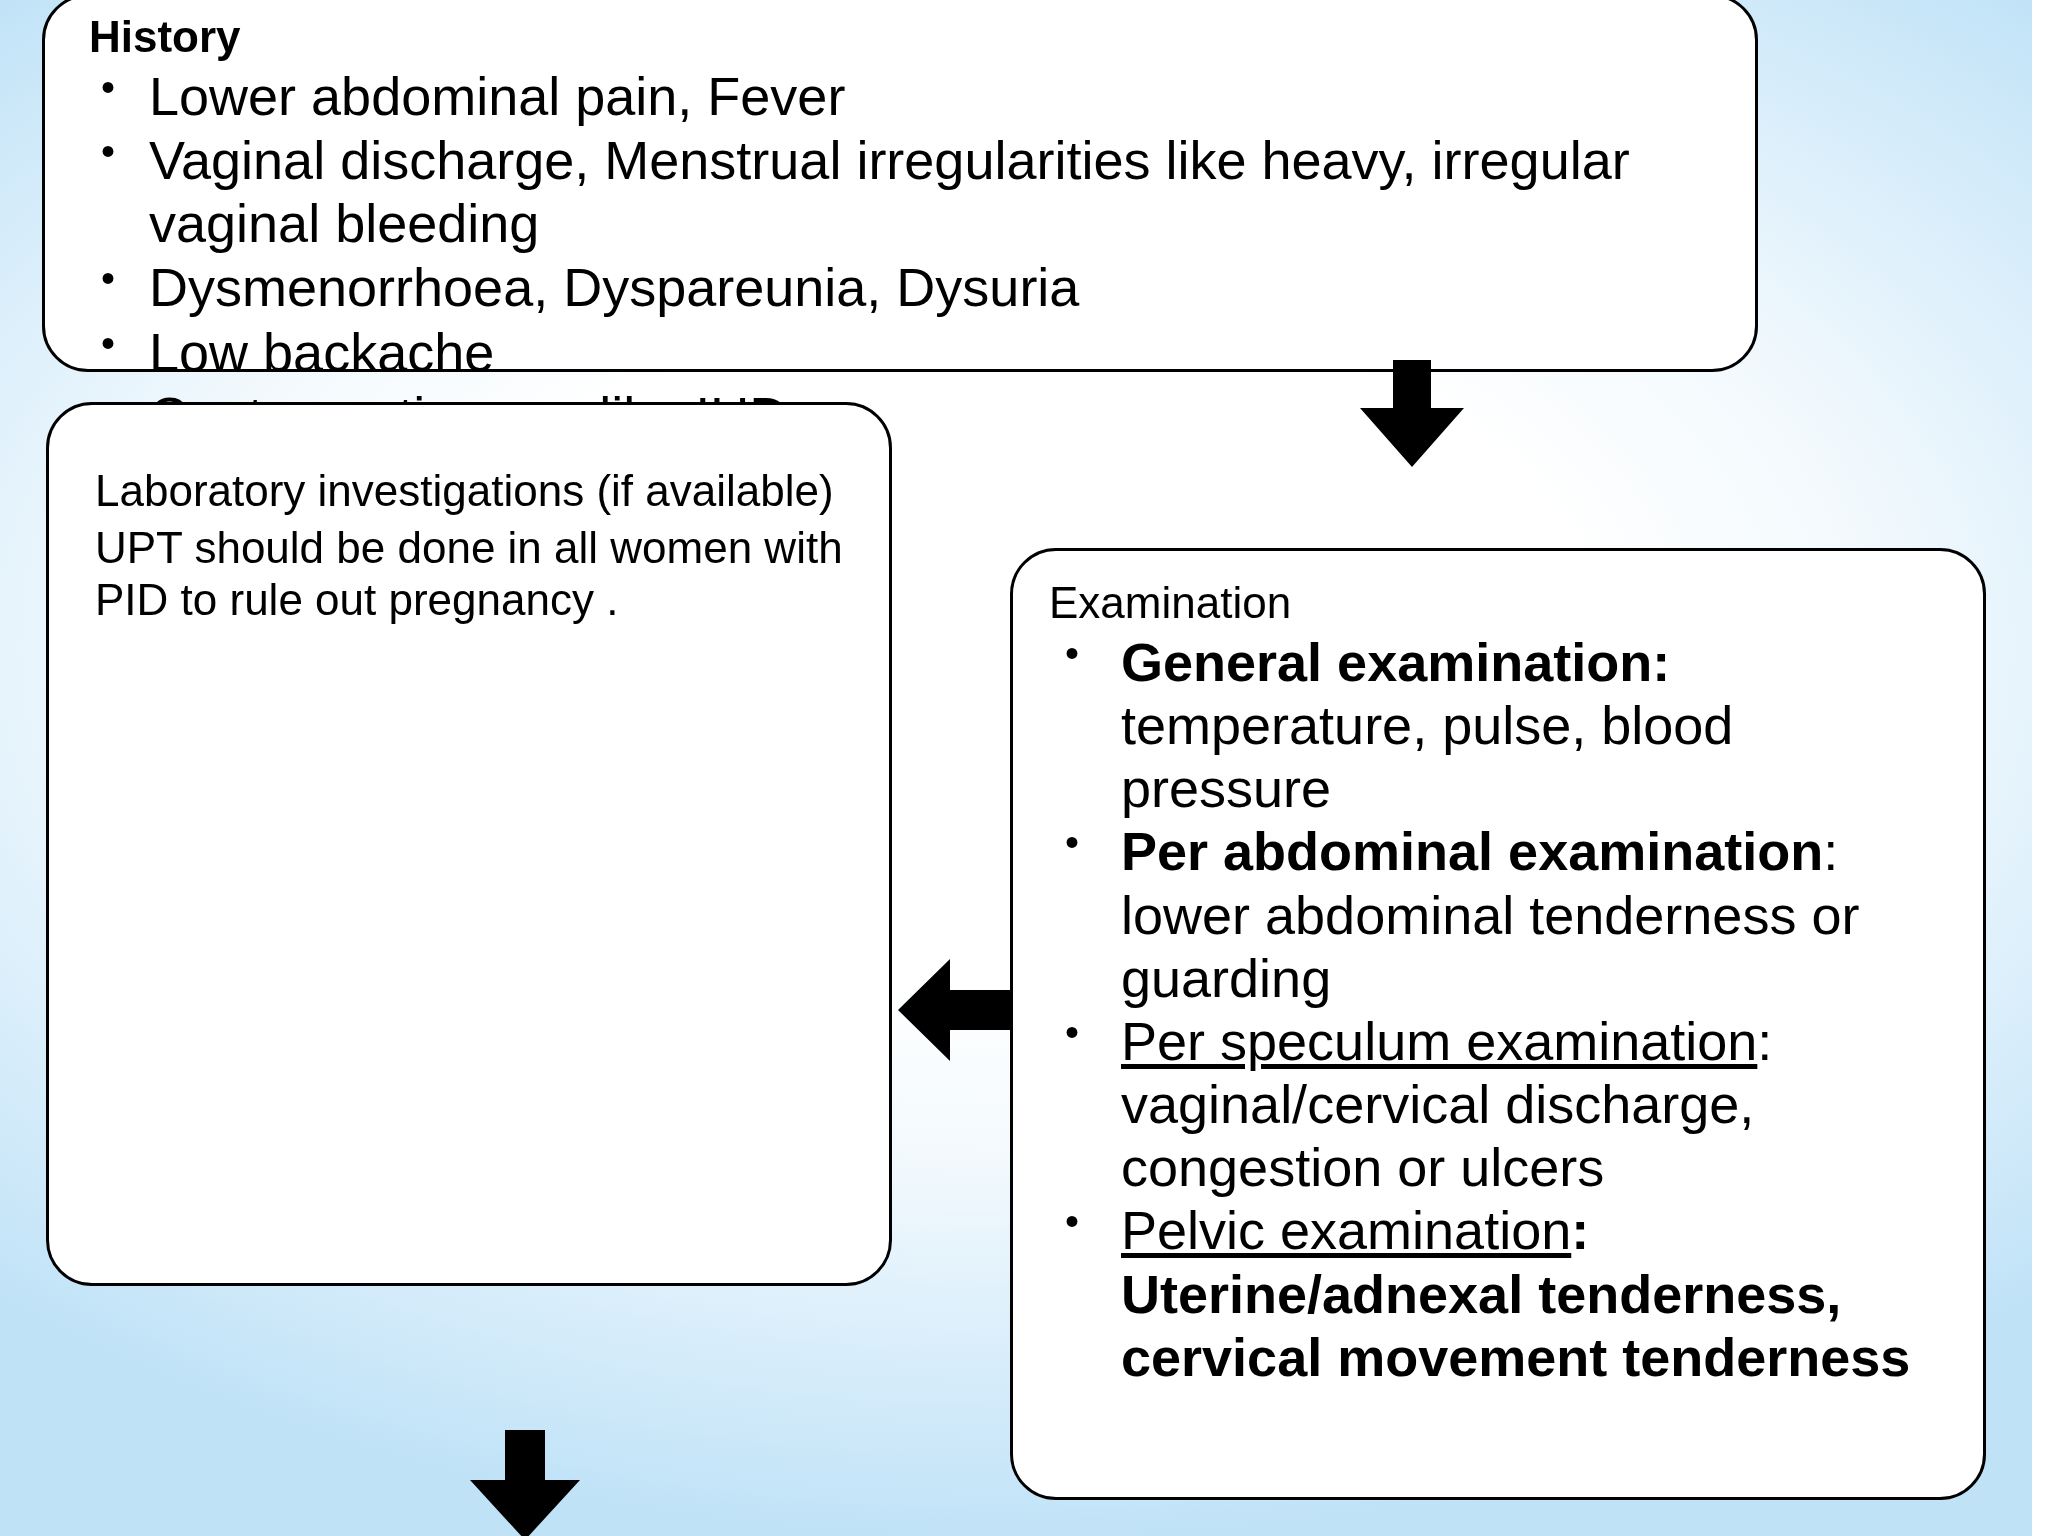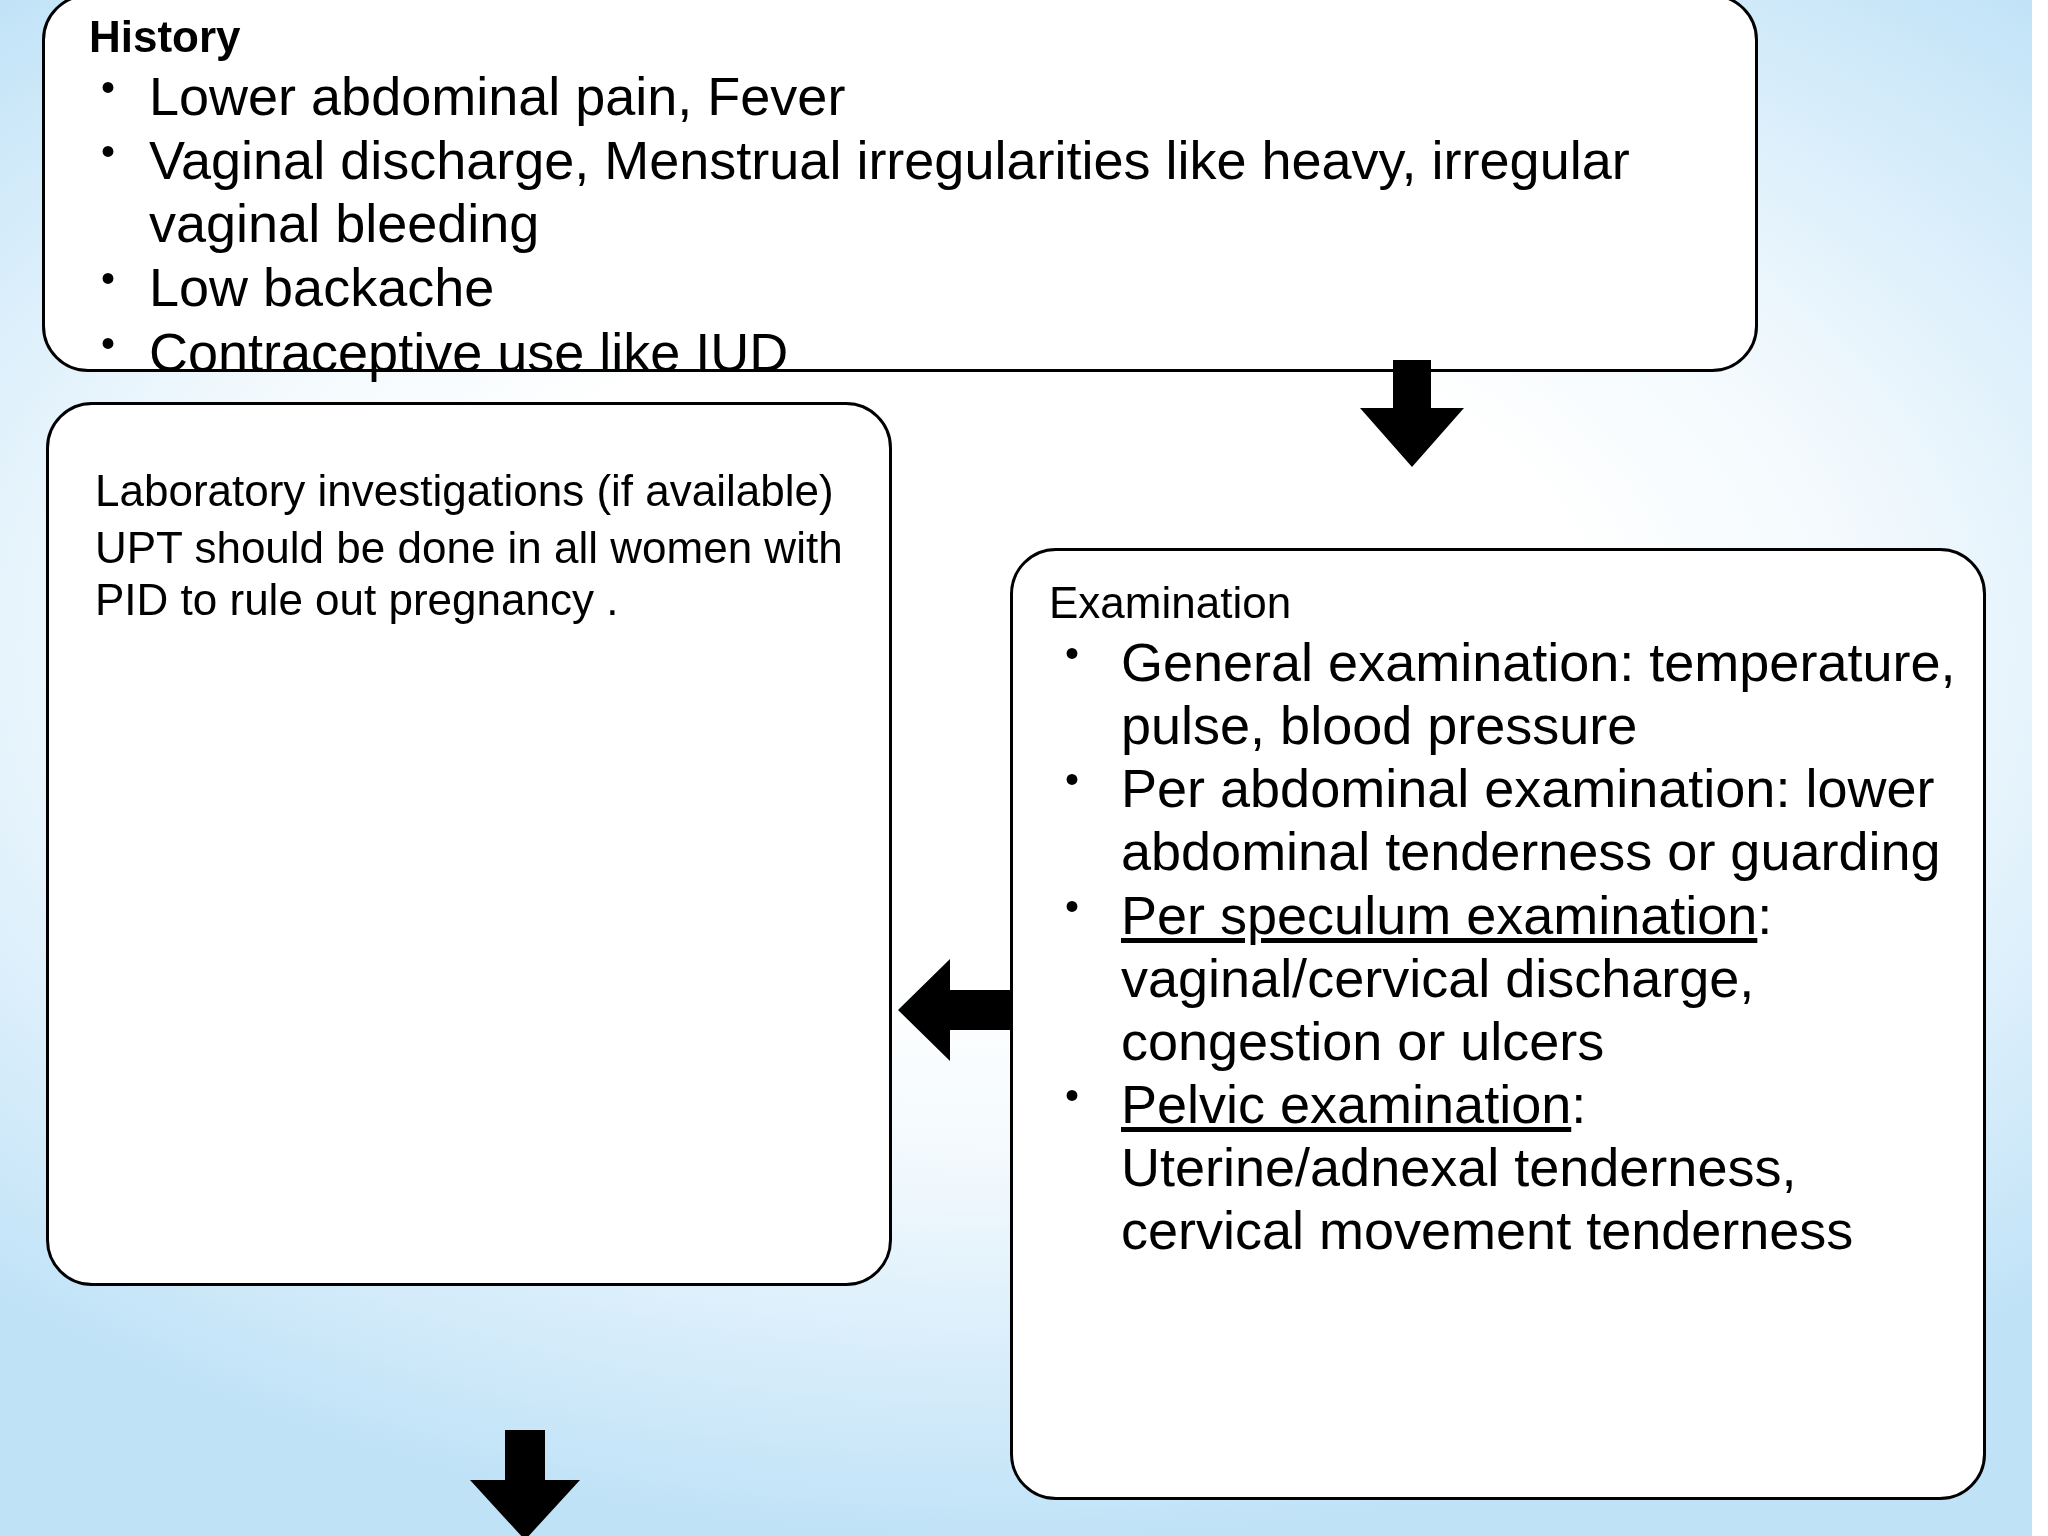--- a/index.html
+++ b/index.html
@@ -93,21 +93,21 @@
     font-size: 40px;
     line-height: 1.22;
   }
 
   #history-box ul.bullets > li { padding-left: 60px; }
   #history-box ul.bullets > li::before { left: 12px; }
 
   #exam-box ul.bullets > li { padding-left: 72px; margin-bottom: 0; }
   #exam-box ul.bullets > li::before { left: 16px; }
 
-  b, .b { font-weight: normal; }
+  b, .b { font-weight: bold; }
   u, .u { text-decoration: underline; text-underline-offset: 4px; }
 
   .tail-text {
     font-size: 44px;
     line-height: 1.17;
     color: #000;
     margin: 6px 0 0 0;
   }
 
   
@@ -123,20 +123,21 @@
 </head>
 <body>
 
 <div id="slide">
 
   <div class="box" id="history-box">
     <div class="box-title bold">History</div>
     <ul class="bullets">
       <li>Lower abdominal pain, Fever</li>
       <li>Vaginal discharge, Menstrual irregularities like heavy, irregular vaginal bleeding</li>
+      <li>Dysmenorrhoea, Dyspareunia, Dysuria</li>
       <li>Low backache</li>
       <li>Contraceptive use like IUD</li>
     </ul>
   </div>
 
   <div class="arrow" id="arrow-history-to-exam">
     <svg width="120" height="110" viewBox="0 0 120 110" aria-hidden="true">
       <polygon points="41,0 79,0 79,48 112,48 60,107 8,48 41,48" fill="#000000"></polygon>
     </svg>
   </div>

